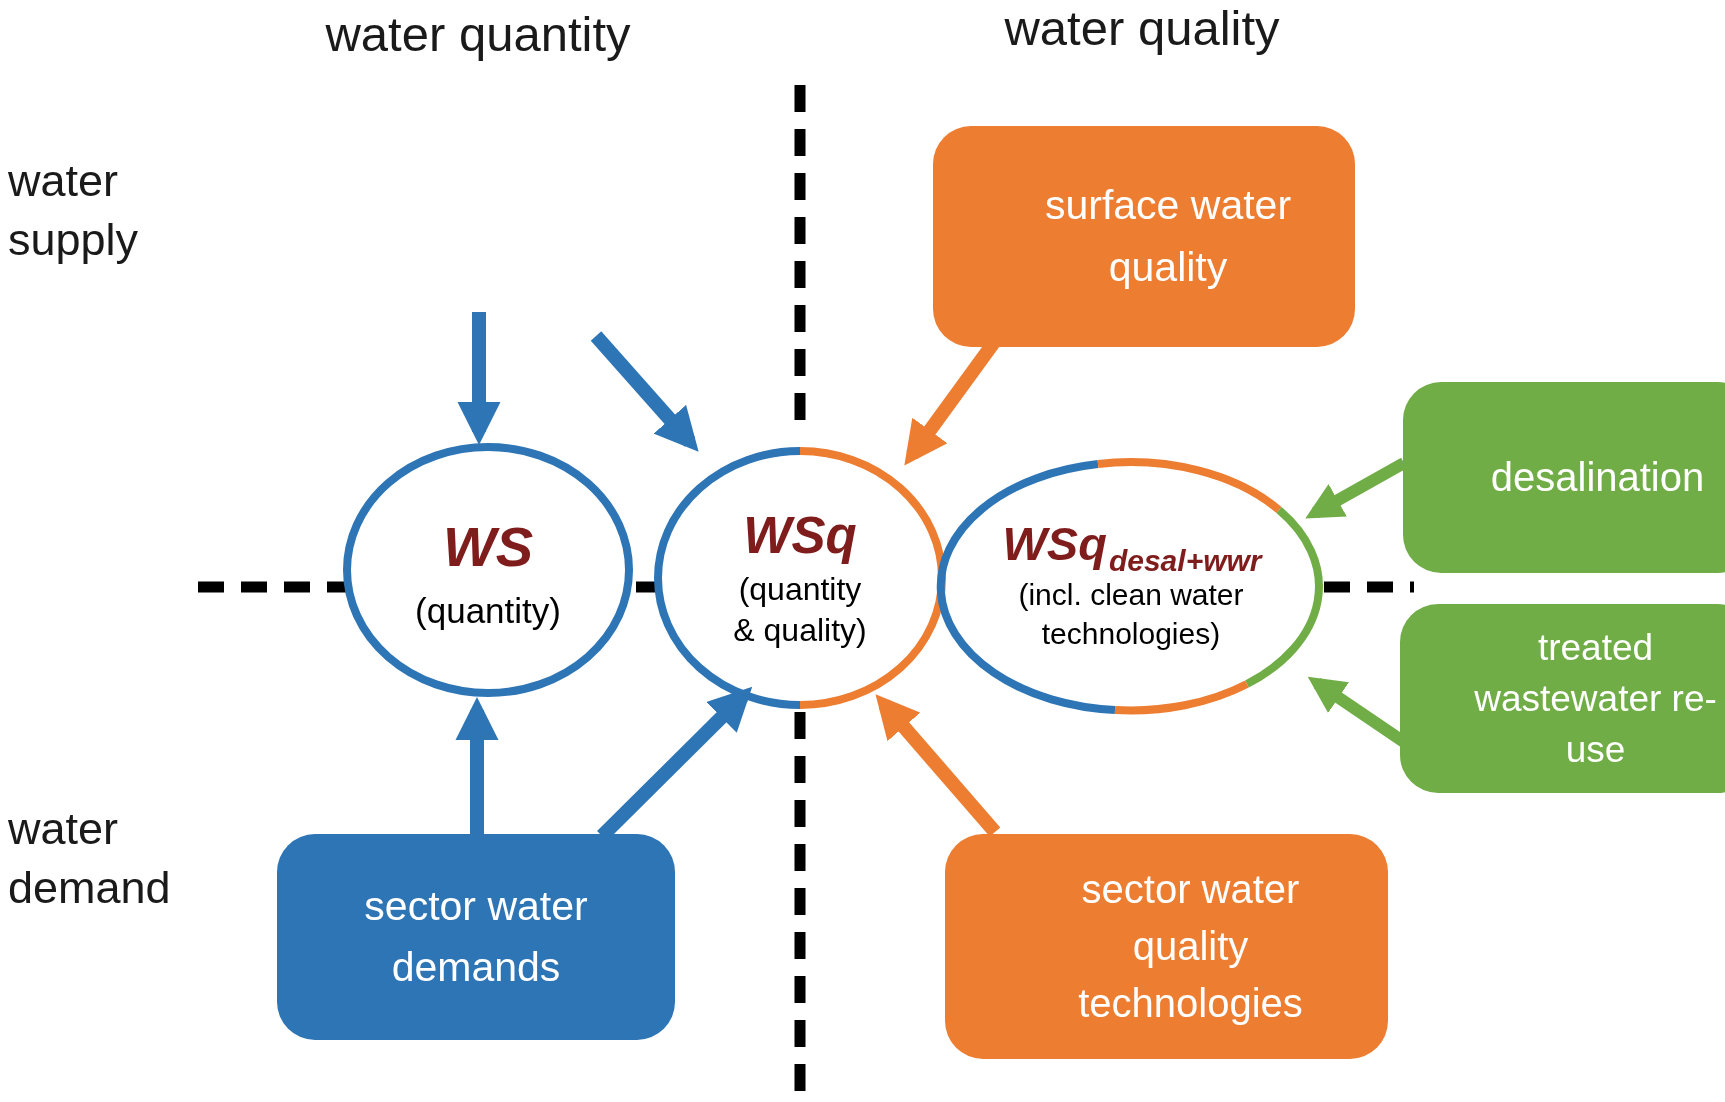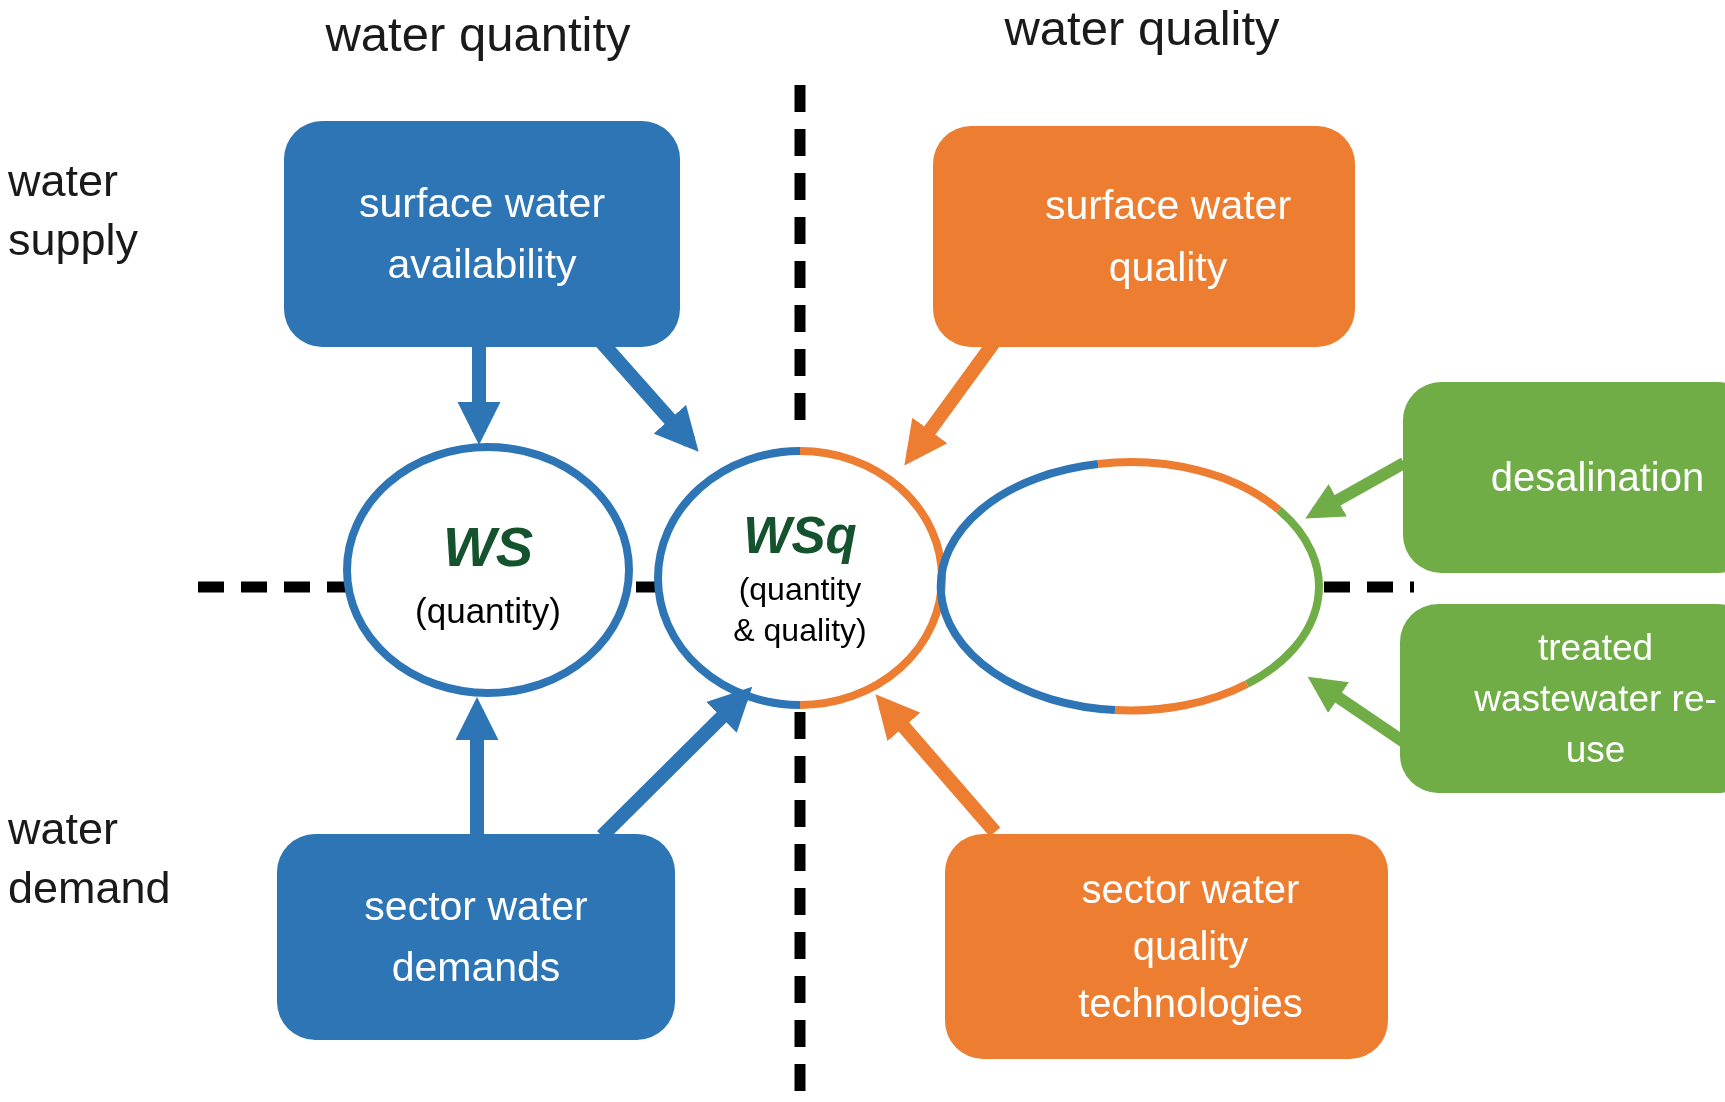--- a/index.html
+++ b/index.html
@@ -57,21 +57,21 @@
 
   .node{
     position:absolute;
     transform:translate(-50%,-50%);
     text-align:center;
     color:#000;
   }
   .node-symbol{
     font-weight:bold;
     font-style:italic;
-    color:#14532d;
+    color:#7f1d1d;
   }
   #node-ws{left:488px;top:572px;}
   #node-ws .node-symbol{font-size:56px;}
   #node-ws .node-sub{font-size:35px;margin-top:12px;}
   #node-wsq{left:800px;top:578px;}
   #node-wsq .node-symbol{font-size:51px;}
   #node-wsq .node-sub{font-size:32px;margin-top:4px;line-height:1.28;}
   #node-wsq-desal{left:1131px;top:584px;}
   #node-wsq-desal .node-symbol{font-size:47px;}
   #node-wsq-desal .node-sub{font-size:30px;margin-top:4px;line-height:1.30;}
@@ -94,23 +94,20 @@
 <body>
 
 <div class="canvas">
 
   <div class="title" style="left:478px;top:6px;">water quantity</div>
   <div class="title" style="left:1142px;top:0px;">water quality</div>
 
   <div class="row-label" style="left:8px;top:152px;">water supply</div>
   <div class="row-label" style="left:8px;top:800px;">water demand</div>
 
-  <div class="box box-blue" id="box-surface-water-availability">
-    <span class="box-label">surface water availability</span>
-  </div>
 
   <div class="box box-orange" id="box-surface-water-quality">
     <span class="box-label">surface water quality</span>
   </div>
 
   <div class="box box-green" id="box-desalination">
     <span class="box-label">desalination</span>
   </div>
 
   <div class="box box-green" id="box-treated-wastewater-reuse">
@@ -133,20 +130,27 @@
   </div>
 
   <div class="node" id="node-wsq">
     <div class="node-symbol">WSq</div>
     <div class="node-sub">
       <span>(quantity</span>
       <span>&amp; quality)</span>
     </div>
   </div>
 
+  <div class="node" id="node-wsq-desal">
+    <div class="node-symbol"><span>WSq</span><span class="subscript">desal+wwr</span></div>
+    <div class="node-sub">
+      <span>(incl. clean water</span>
+      <span>technologies)</span>
+    </div>
+  </div>
 
   <svg class="overlay" width="1725" height="1102" viewBox="0 0 1725 1102">
     <defs>
       <marker id="ah-blue" viewBox="0 0 10 10" refX="7" refY="5" markerWidth="3.1" markerHeight="3.1" orient="auto" markerUnits="strokeWidth">
         <path d="M0 0 L10 5 L0 10 z" fill="#2E75B6"></path>
       </marker>
       <marker id="ah-orange" viewBox="0 0 10 10" refX="7" refY="5" markerWidth="3.1" markerHeight="3.1" orient="auto" markerUnits="strokeWidth">
         <path d="M0 0 L10 5 L0 10 z" fill="#ED7D31"></path>
       </marker>
       <marker id="ah-green" viewBox="0 0 10 10" refX="7" refY="5" markerWidth="3.1" markerHeight="3.1" orient="auto" markerUnits="strokeWidth">

